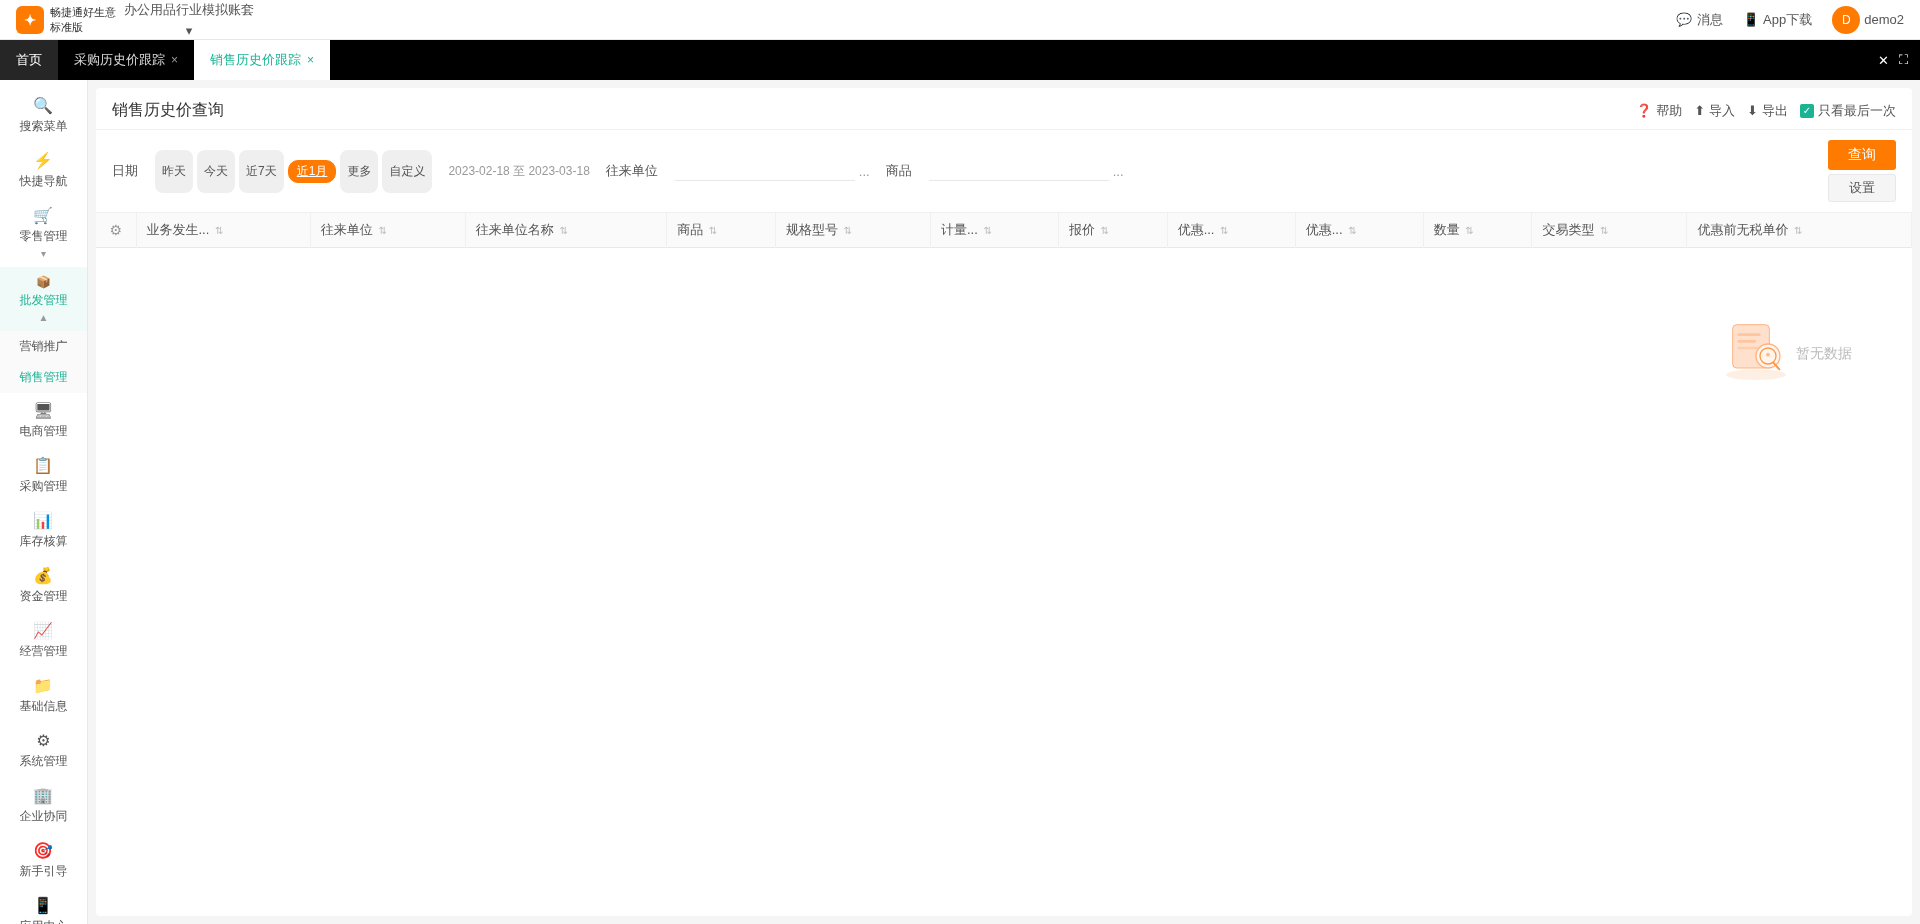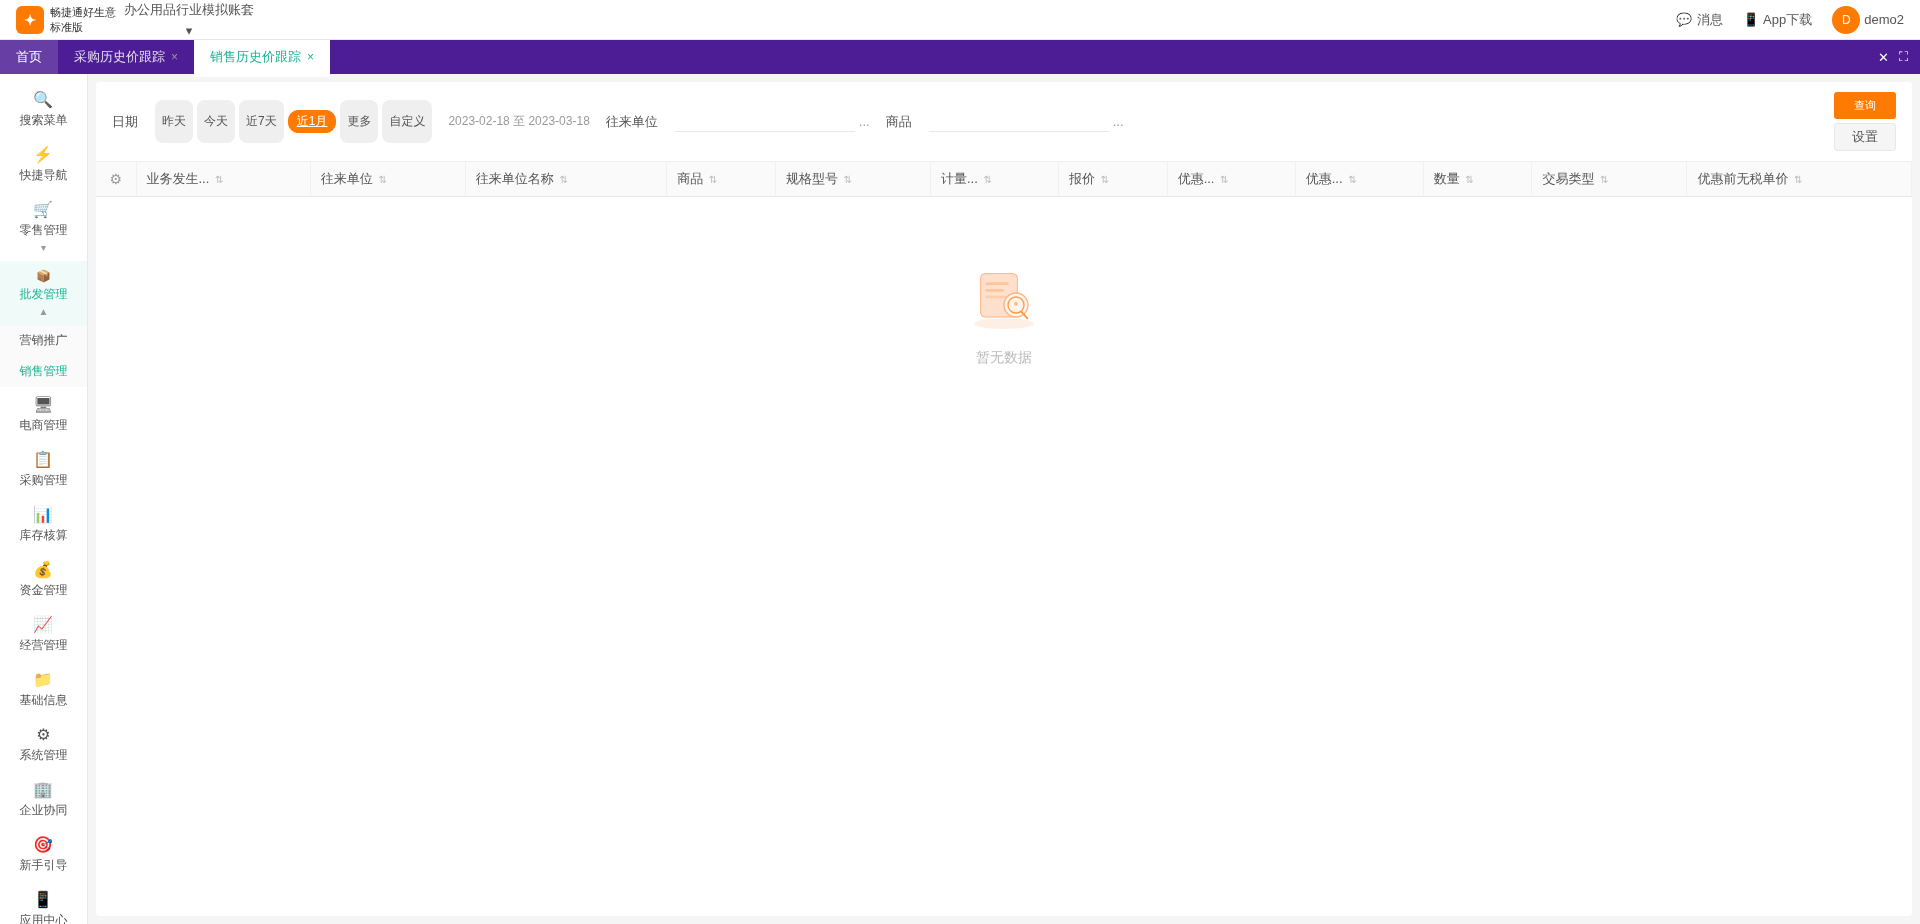--- a/index.html
+++ b/index.html
@@ -72,24 +72,24 @@
       background: #ff7a00;
       display: flex;
       align-items: center;
       justify-content: center;
       color: white;
       font-size: 12px;
     }
 
     
     .tab-bar {
-      background: #4c1d95;
-      display: flex;
-      align-items: center;
-      height: 34px;
+      background: #000000;
+      display: flex;
+      align-items: center;
+      height: 40px;
       padding: 0 0;
     }
     .tab {
       height: 40px;
       display: flex;
       align-items: center;
       padding: 0 16px;
       font-size: 13px;
       color: rgba(255,255,255,0.85);
       cursor: pointer;
@@ -303,21 +303,21 @@
       cursor: pointer;
       font-size: 13px;
     }
     .query-btn {
       background: #ff7a00;
       color: white;
       border: none;
       padding: 6px 20px;
       border-radius: 3px;
       cursor: pointer;
-      font-size: 11px;
+      font-size: 14px;
     }
     .settings-btn {
       background: #f5f5f5;
       color: #555;
       border: 1px solid #e8e8e8;
       padding: 4px 14px;
       border-radius: 3px;
       cursor: pointer;
       font-size: 13px;
     }
@@ -363,23 +363,23 @@
     .gear-cell {
       text-align: center;
       color: #999;
       font-size: 14px;
     }
 
     
     .empty-state {
       flex: 1;
       display: flex;
-      flex-direction: column;
-      align-items: center;
-      justify-content: center;
+      flex-direction: row;
+      align-items: center;
+      justify-content: flex-end;
       padding: 60px;
       color: #bbb;
     }
     .empty-icon {
       width: 80px;
       height: 80px;
       margin-bottom: 12px;
     }
     .empty-text {
       font-size: 14px;
@@ -503,20 +503,41 @@
     <div class="sidebar-item">
       <span class="icon">📱</span>
       <span>应用中心</span>
     </div>
 
   </div>
 
   <div class="content">
     <div class="page-container">
 
+      <div class="page-header">
+        <h1 class="page-title">销售历史价查询</h1>
+        <div class="page-header-actions">
+          <div class="action">
+            <span>❓</span>
+            <span>帮助</span>
+          </div>
+          <div class="action">
+            <span>⬆</span>
+            <span>导入</span>
+          </div>
+          <div class="action">
+            <span>⬇</span>
+            <span>导出</span>
+          </div>
+          <div class="checkbox-label">
+            <div class="checkbox-teal">✓</div>
+            <span>只看最后一次</span>
+          </div>
+        </div>
+      </div>
 
       <div class="filter-bar">
         <div class="filter-group">
           <span class="filter-label">日期</span>
           <div class="date-shortcuts">
             <button class="date-btn">昨天</button>
             <button class="date-btn">今天</button>
             <button class="date-btn">近7天</button>
             <button class="date-btn active-date">近1月</button>
             <button class="date-btn">更多</button>

